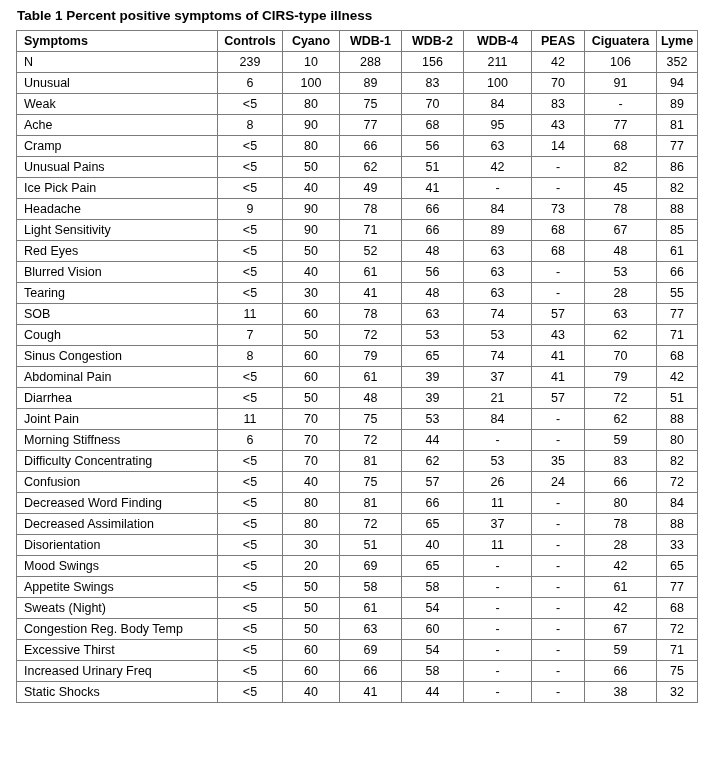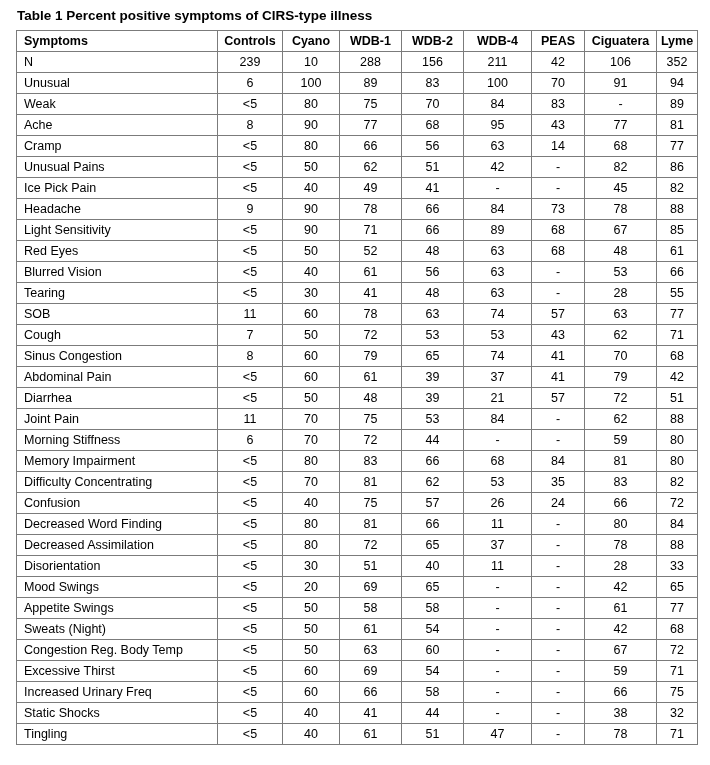--- a/index.html
+++ b/index.html
@@ -324,31 +324,20 @@
             <td class="num">6</td>
             <td class="num">70</td>
             <td class="num">72</td>
             <td class="num">44</td>
             <td class="num">-</td>
             <td class="num">-</td>
             <td class="num">59</td>
             <td class="num">80</td>
           </tr>
           <tr>
-            <td class="c-sym">Memory Impairment</td>
-            <td class="num">&lt;5</td>
-            <td class="num">80</td>
-            <td class="num">83</td>
-            <td class="num">66</td>
-            <td class="num">68</td>
-            <td class="num">84</td>
-            <td class="num">81</td>
-            <td class="num">80</td>
-          </tr>
-          <tr>
             <td class="c-sym">Difficulty Concentrating</td>
             <td class="num">&lt;5</td>
             <td class="num">70</td>
             <td class="num">81</td>
             <td class="num">62</td>
             <td class="num">53</td>
             <td class="num">35</td>
             <td class="num">83</td>
             <td class="num">82</td>
           </tr>
@@ -465,29 +454,18 @@
           <tr>
             <td class="c-sym">Static Shocks</td>
             <td class="num">&lt;5</td>
             <td class="num">40</td>
             <td class="num">41</td>
             <td class="num">44</td>
             <td class="num">-</td>
             <td class="num">-</td>
             <td class="num">38</td>
             <td class="num">32</td>
-          </tr>
-          <tr>
-            <td class="c-sym">Tingling</td>
-            <td class="num">&lt;5</td>
-            <td class="num">40</td>
-            <td class="num">61</td>
-            <td class="num">51</td>
-            <td class="num">47</td>
-            <td class="num">-</td>
-            <td class="num">78</td>
-            <td class="num">71</td>
           </tr>
         </tbody>
     </table>
   </div>
 
 </div>
 
 </body></html>

